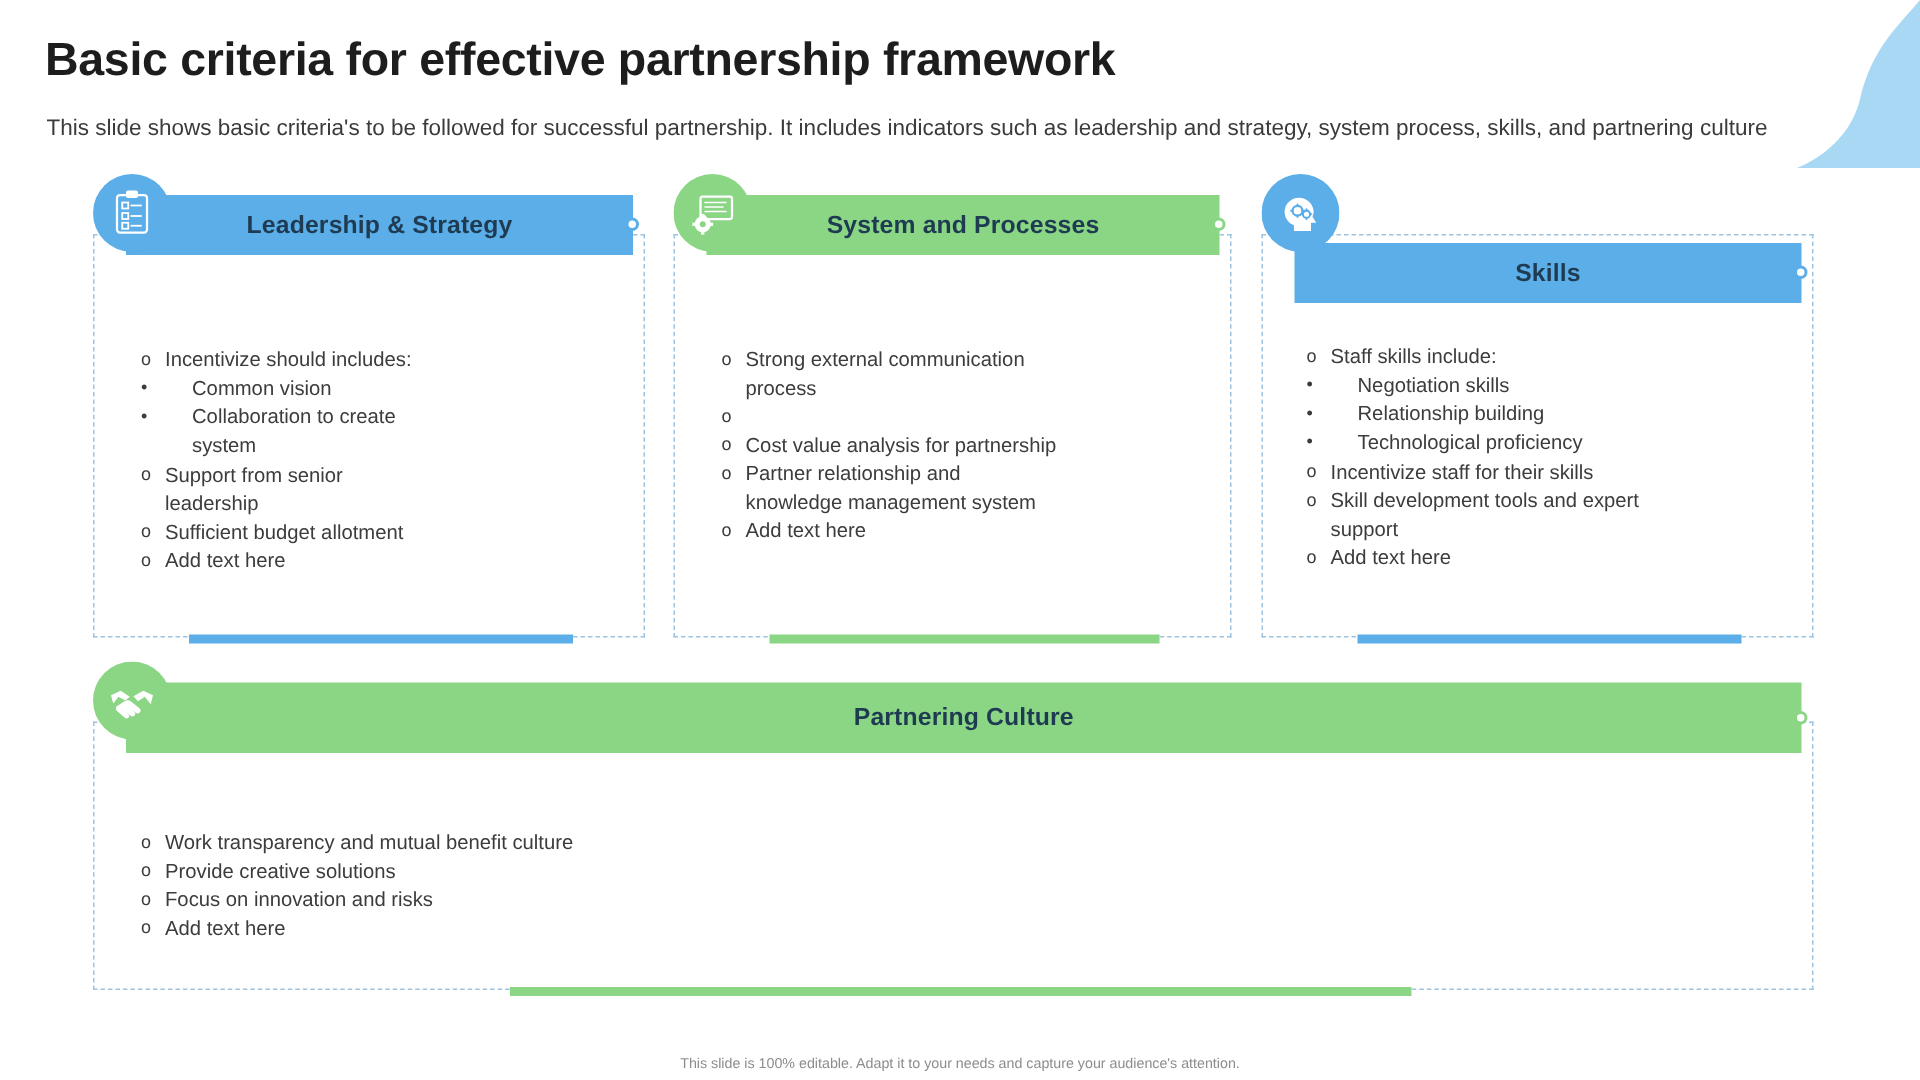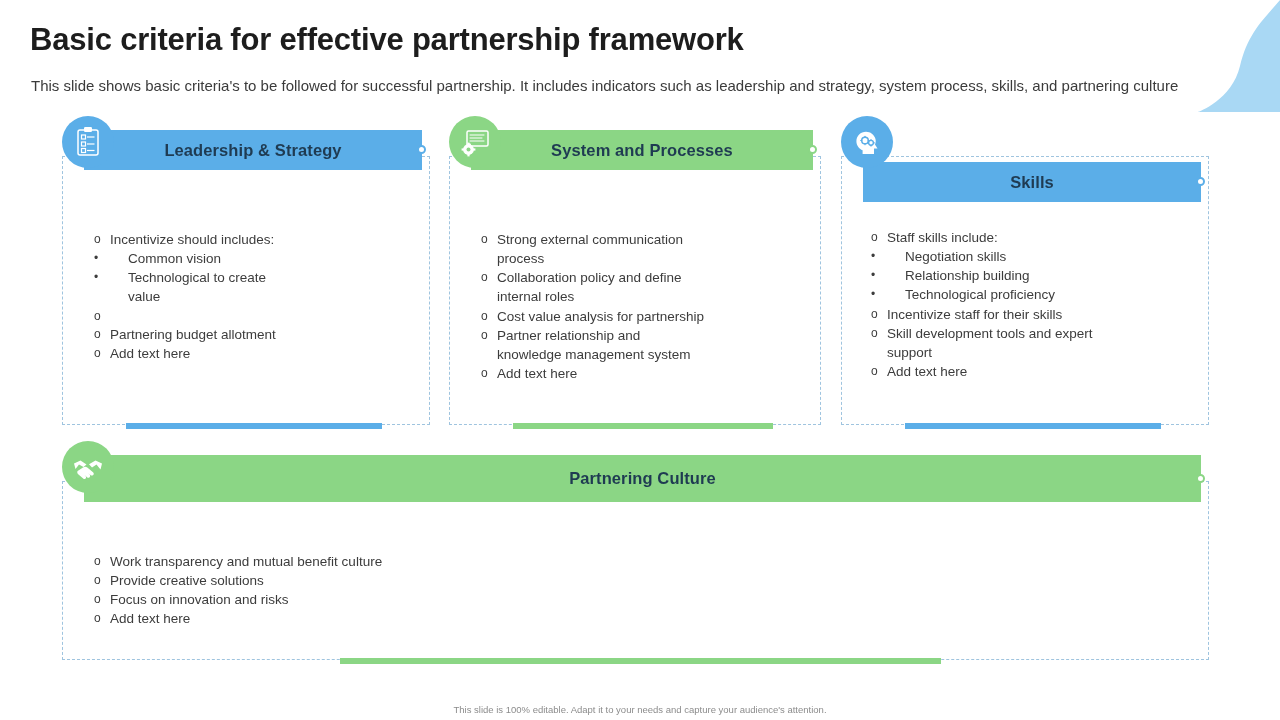--- a/index.html
+++ b/index.html
@@ -215,28 +215,29 @@
     <li class="li-row">
       <span class="li-marker">o</span>
       <span class="li-text">Incentivize should includes:</span>
     </li>
     <li class="li-row sub">
       <span class="li-marker">•</span>
       <span class="li-text">Common vision</span>
     </li>
     <li class="li-row sub">
       <span class="li-marker">•</span>
-      <span class="li-text" style="max-width:155px;">Technological to create value</span>
-    </li>
-    <li class="li-row">
-      <span class="li-marker">o</span>
-    </li>
-    <li class="li-row">
-      <span class="li-marker">o</span>
-      <span class="li-text">Partnering budget allotment</span>
+      <span class="li-text" style="max-width:155px;">Collaboration to create system</span>
+    </li>
+    <li class="li-row">
+      <span class="li-marker">o</span>
+      <span class="li-text" style="max-width:150px;">Support from senior leadership</span>
+    </li>
+    <li class="li-row">
+      <span class="li-marker">o</span>
+      <span class="li-text">Sufficient budget allotment</span>
     </li>
     <li class="li-row">
       <span class="li-marker">o</span>
       <span class="li-text">Add text here</span>
     </li>
   </ul>
 
   <div class="accent-bar" style="left:64px; right:48px; bottom:-4px; background:#5BAEE8;"></div>
 </div>
 
@@ -273,21 +274,20 @@
     <span class="ring"></span>
   </div>
 
   <ul class="card-list" style="left:32px; top:100px; right:30px;">
     <li class="li-row">
       <span class="li-marker">o</span>
       <span class="li-text" style="max-width:228px;">Strong external  communication process</span>
     </li>
     <li class="li-row">
       <span class="li-marker">o</span>
-      <span class="li-text" style="max-width:222px;">Collaboration policy and define internal roles</span>
     </li>
     <li class="li-row">
       <span class="li-marker">o</span>
       <span class="li-text">Cost value  analysis for partnership</span>
     </li>
     <li class="li-row">
       <span class="li-marker">o</span>
       <span class="li-text" style="max-width:195px;">Partner relationship and knowledge management  system</span>
     </li>
     <li class="li-row">

